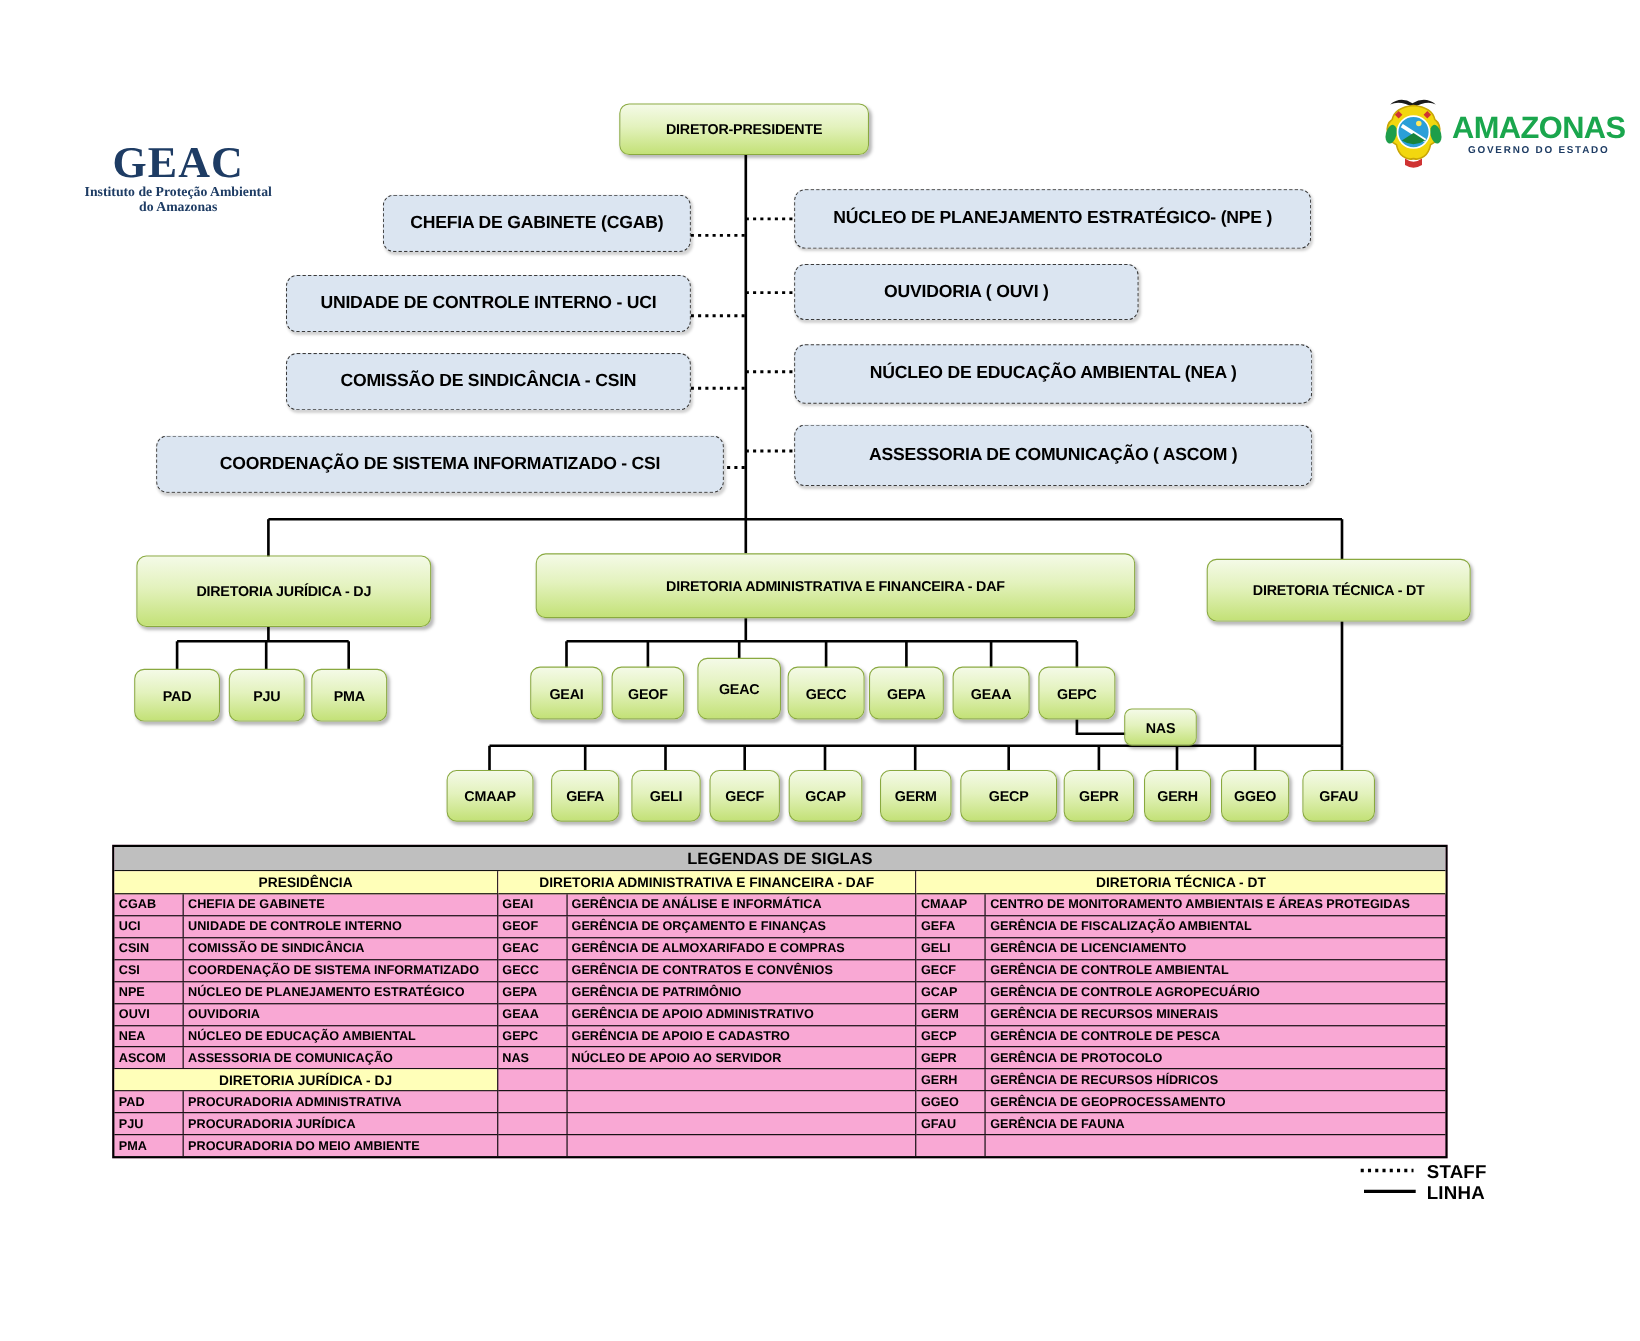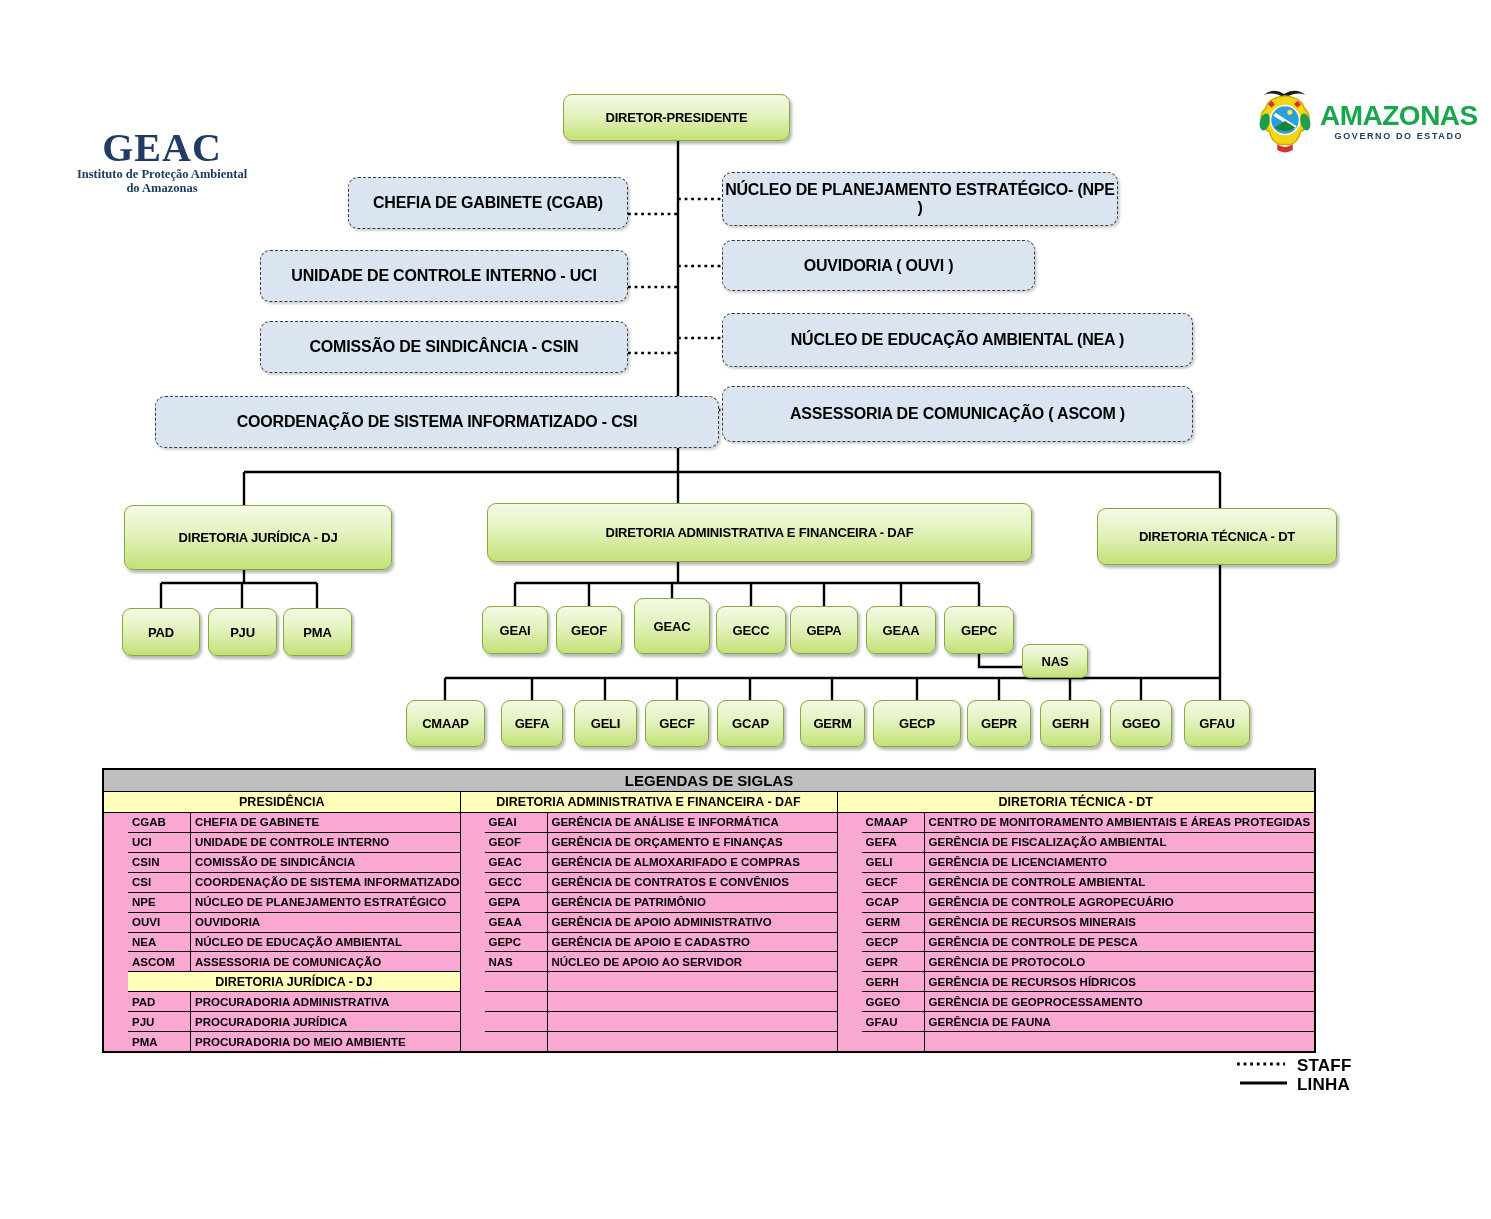--- a/index.html
+++ b/index.html
@@ -30,21 +30,21 @@
   
   .legend{position:absolute;left:102px;top:768px;width:1214px;z-index:2;border:2px solid #000;
           background:#f9a8d4;box-sizing:border-box;}
   .lg-title{height:21px;line-height:21px;background:#bfbfbf;border-bottom:1px solid #000;
             text-align:center;font-weight:bold;font-size:15px;}
   .lg-cols{display:flex;}
   .lcol{box-sizing:border-box;}
   .lcol + .lcol{border-left:1px solid #000;}
   .lhead{height:20px;line-height:20px;background:#ffffb9;border-bottom:1px solid #000;
          text-align:center;font-weight:bold;font-size:12.5px;}
-  .lbody{display:flex;flex-direction:column;height:238px;padding-left:24px;}
+  .lbody{display:flex;flex-direction:column;height:238px;}
   .lrow{flex:1;display:flex;border-bottom:1px solid #000;min-height:0;}
   .lrow:last-child{border-bottom:none;}
   .lcode{width:63px;flex:none;border-right:1px solid #000;font-weight:bold;font-size:11.5px;
          display:flex;align-items:center;padding-left:4px;box-sizing:border-box;}
   .ldesc{flex:1;font-weight:bold;font-size:11.5px;display:flex;align-items:center;
          padding-left:4px;white-space:nowrap;overflow:hidden;}
   .lsub{flex:1;background:#ffffb9;display:flex;align-items:center;justify-content:center;
         font-weight:bold;font-size:12.5px;border-bottom:1px solid #000;}
   
   .ltype-label{position:absolute;z-index:2;font-weight:bold;font-size:17px;letter-spacing:0.2px;}
@@ -127,23 +127,23 @@
       <div class="amz-title">AMAZONAS</div>
       <div class="amz-sub">GOVERNO DO ESTADO</div>
     </div>
   </div>
 
   <div class="gbox" style="left:563px;top:94px;width:227px;height:47px">DIRETOR-PRESIDENTE</div>
 
   <div class="sbox" style="left:348px;top:177px;width:280px;height:52px">CHEFIA DE GABINETE  (CGAB)</div>
   <div class="sbox" style="left:260px;top:250px;width:368px;height:52px">UNIDADE DE CONTROLE INTERNO - UCI</div>
   <div class="sbox" style="left:260px;top:321px;width:368px;height:52px">COMISSÃO DE SINDICÂNCIA - CSIN</div>
-  <div class="sbox" style="left:155px;top:396px;width:564px;height:52px">COORDENAÇÃO DE SISTEMA INFORMATIZADO - CSI</div>
-
-  <div class="sbox" style="left:722px;top:172px;width:396px;height:54px">NÚCLEO DE PLANEJAMENTO ESTRATÉGICO- (NPE )</div>
+  <div class="sbox" style="left:142px;top:396px;width:516px;height:52px">COORDENAÇÃO DE SISTEMA INFORMATIZADO - CSI</div>
+
+  <div class="sbox" style="left:722px;top:172px;width:470px;height:54px">NÚCLEO DE PLANEJAMENTO ESTRATÉGICO- (NPE )</div>
   <div class="sbox" style="left:722px;top:240px;width:313px;height:51px">OUVIDORIA  ( OUVI )</div>
   <div class="sbox" style="left:722px;top:386px;width:471px;height:56px">ASSESSORIA DE COMUNICAÇÃO ( ASCOM )</div>
   <div class="sbox" style="left:722px;top:313px;width:471px;height:54px">NÚCLEO DE EDUCAÇÃO AMBIENTAL (NEA )</div>
 
   <div class="gbox" style="left:124px;top:505px;width:268px;height:65px">DIRETORIA JURÍDICA - DJ</div>
   <div class="gbox" style="left:487px;top:503px;width:545px;height:59px">DIRETORIA ADMINISTRATIVA E FINANCEIRA - DAF</div>
   <div class="gbox" style="left:1097px;top:508px;width:240px;height:57px">DIRETORIA TÉCNICA - DT</div>
 
   <div class="gbox" style="left:122px;top:608px;width:78px;height:48px">PAD</div>
   <div class="gbox" style="left:208px;top:608px;width:69px;height:48px">PJU</div>

